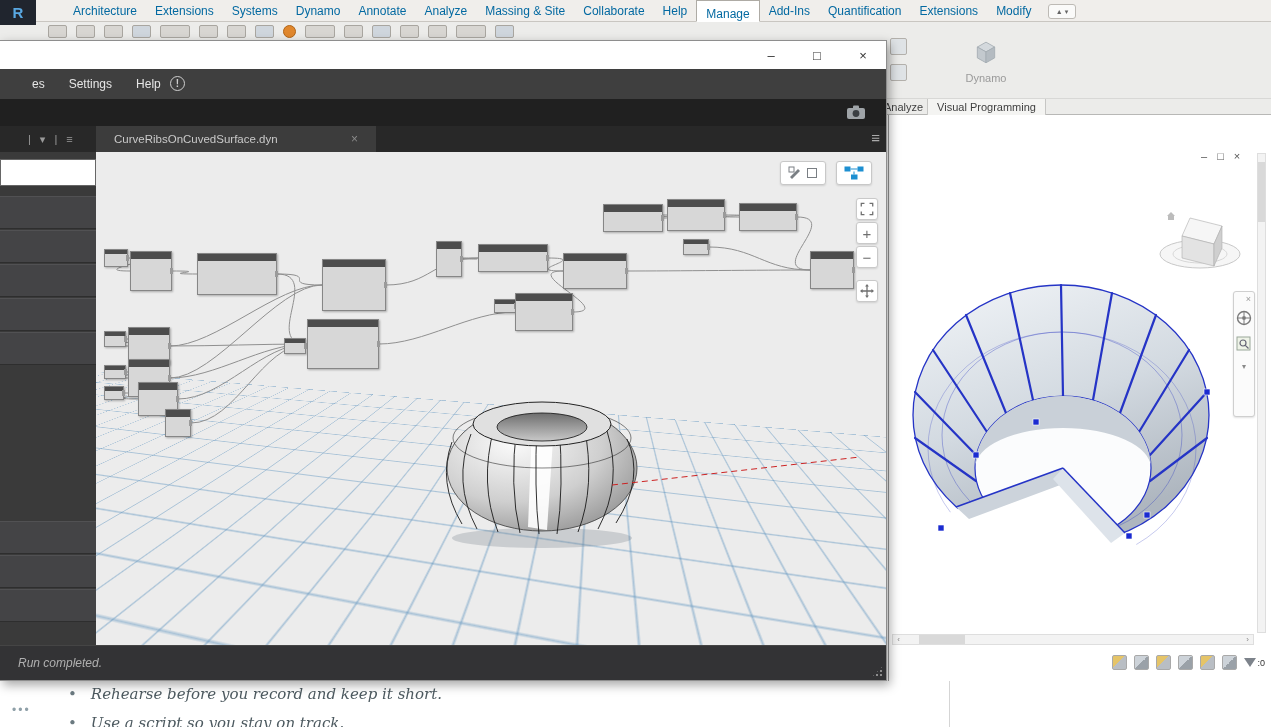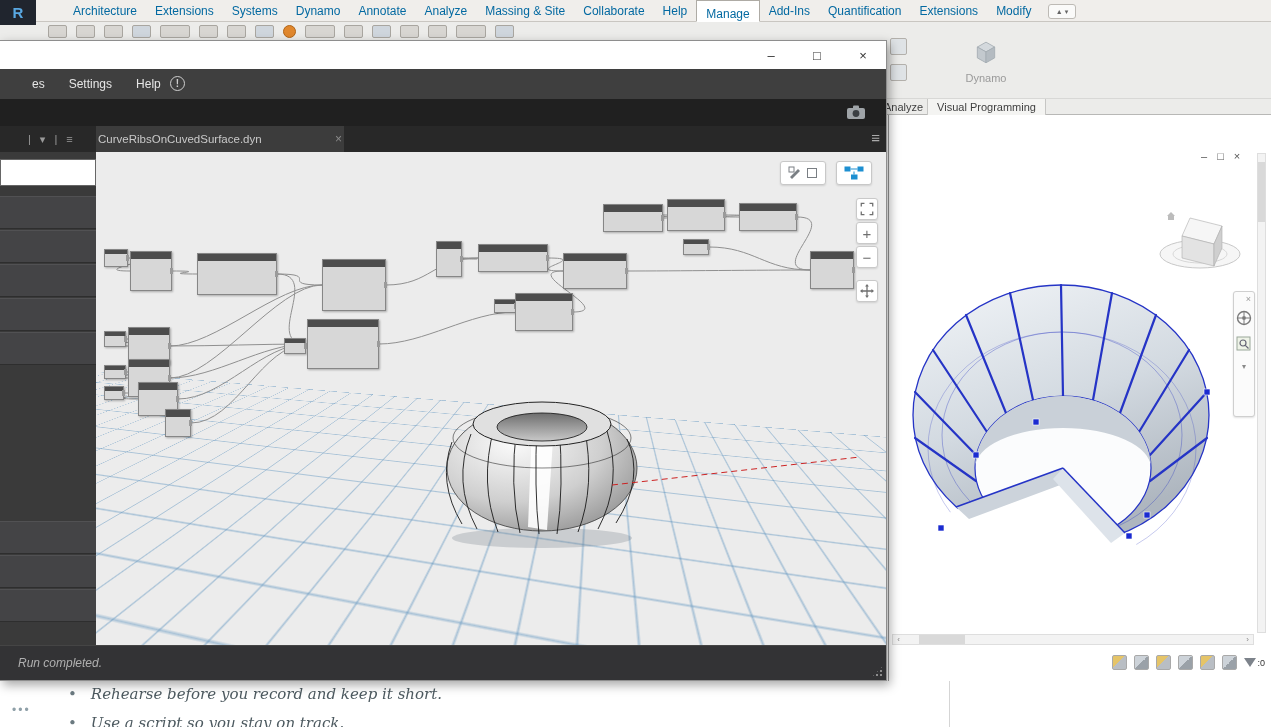--- a/index.html
+++ b/index.html
@@ -86,22 +86,22 @@
                  display:flex; align-items:center; color:#e6e6e6; font-size:12px; }
   .dmenu { margin-left:24px; } .dmenu:first-child { margin-left:3px; }
   .alert-circle { position:absolute; left:170px; top:7px; width:15px; height:15px; border:1.5px solid #cfcfcf;
                   border-radius:50%; color:#cfcfcf; font-size:10px; font-weight:bold; display:flex;
                   align-items:center; justify-content:center; }
   .dyn-toolbar { position:absolute; left:0; top:58px; right:0; height:27px; background:#202020; }
   .cam { position:absolute; left:846px; top:6px; }
   .dyn-tabstrip { position:absolute; left:0; top:85px; right:0; height:26px; background:#282828; }
   .tstrip-icons { position:absolute; left:28px; top:0; height:26px; display:flex; gap:9px; align-items:center;
                   color:#9a9a9a; font-size:11px; }
-  .dyn-tab { position:absolute; left:96px; top:0; width:248px; height:26px; background:#3c3c3c;
-             display:flex; align-items:center; padding:0 2px; color:#c9c9c9; font-size:11.5px; }
+  .dyn-tab { position:absolute; left:96px; top:0; width:280px; height:26px; background:#3c3c3c;
+             display:flex; align-items:center; padding:0 18px; color:#c9c9c9; font-size:11.5px; }
   .dyn-tab .tclose { margin-left:auto; color:#8a8a8a; font-size:12px; }
   .hamburger { position:absolute; right:6px; top:3px; color:#aaa; font-size:15px; }
 
   .dyn-body { position:absolute; left:0; top:111px; right:0; bottom:35px; }
   .library { position:absolute; left:0; top:0; width:96px; bottom:0; background:#3a3a3a; overflow:hidden; }
   .lib-search { position:absolute; left:0; top:7px; width:96px; height:27px; background:#fff;
                 border:1px solid #666; }
   .librow { position:absolute; left:0; width:96px; height:33px; background:#444446;
             border-bottom:1px solid #2e2e2e; border-top:1px solid #515153; }
   .canvas { position:absolute; left:96px; top:0; right:0; bottom:0; background:#ececec; overflow:hidden; }

